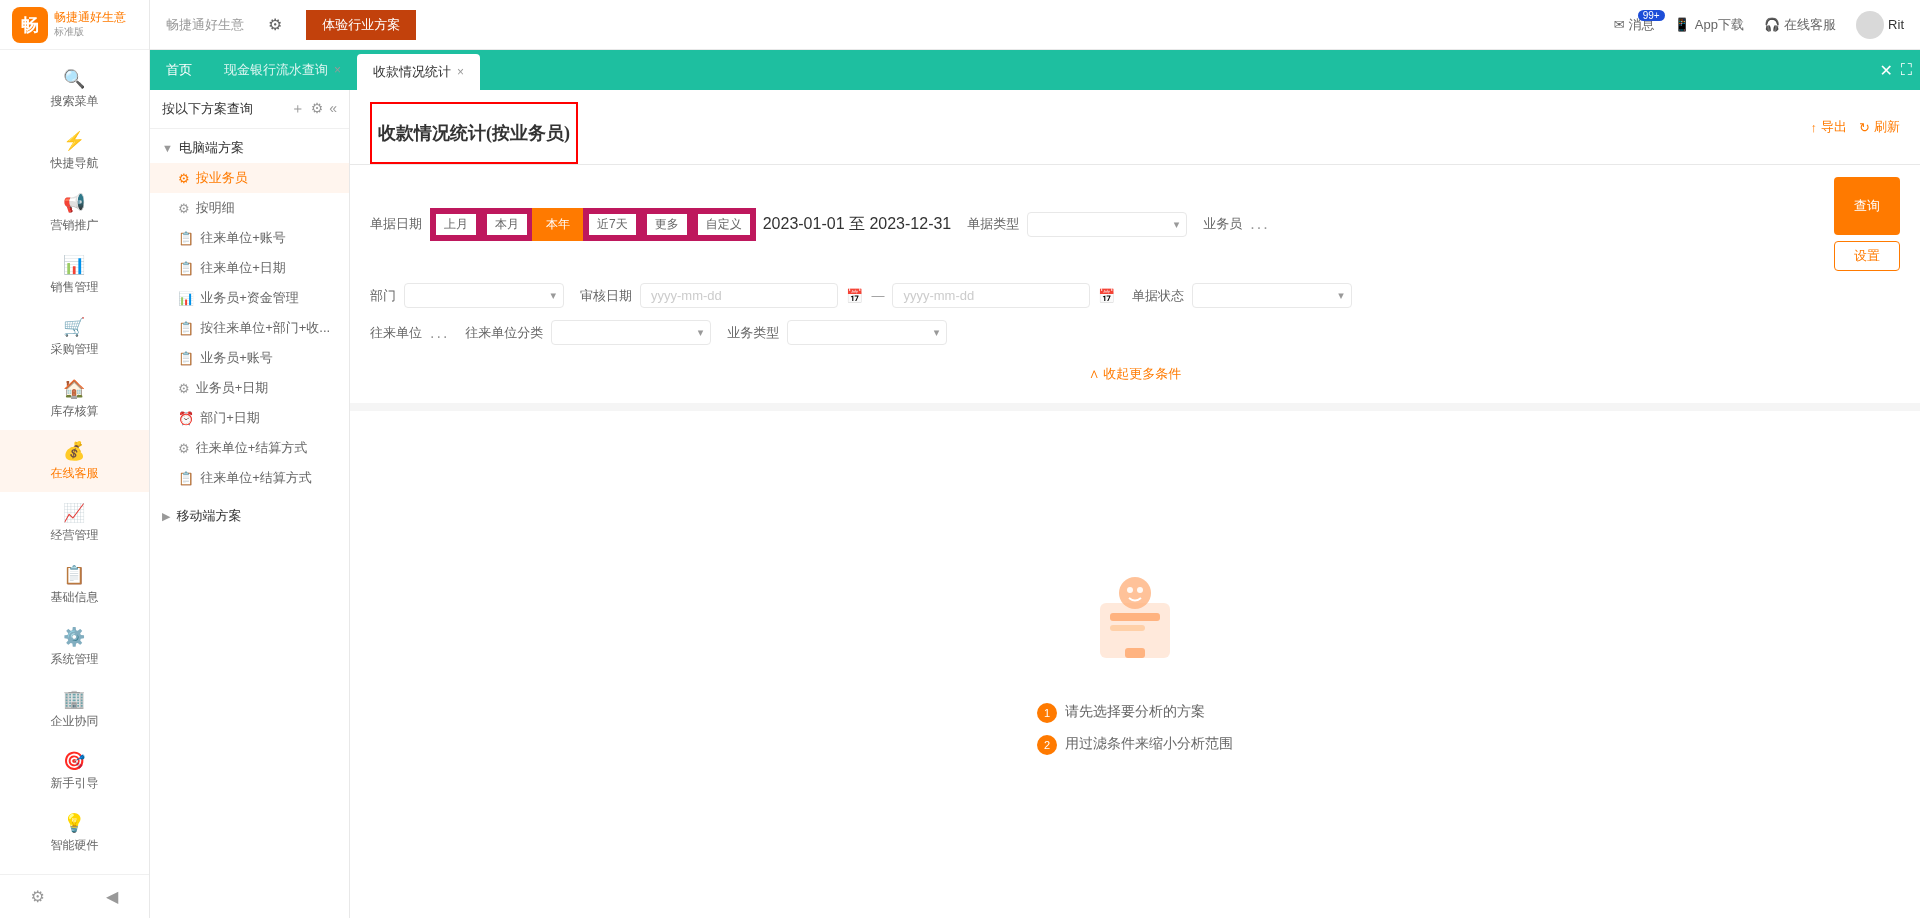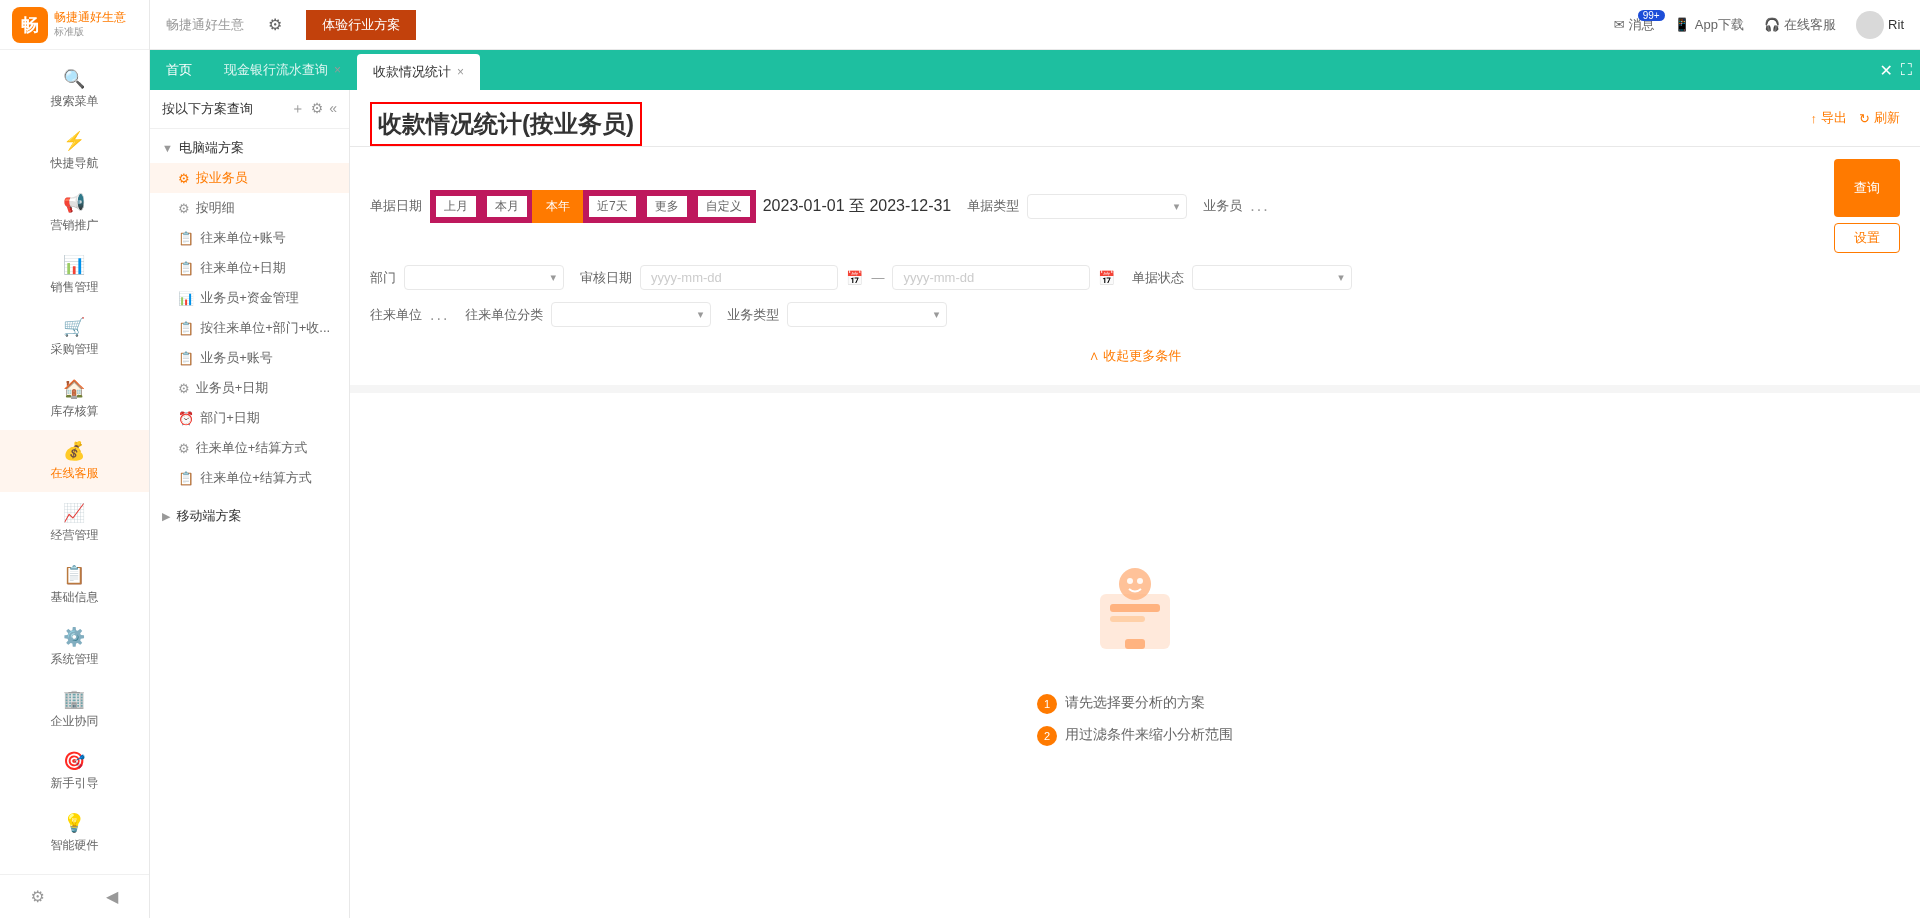--- a/index.html
+++ b/index.html
@@ -62,21 +62,21 @@
     .tree-item.active { color: #ff7a00; background: #fff5ee; }
     .tree-item .item-icon { font-size: 13px; color: #999; }
     .tree-item.active .item-icon { color: #ff7a00; }
     .mobile-group { margin-top: 8px; }
 
     
     .right-panel { flex: 1; display: flex; flex-direction: column; overflow: hidden; background: #f5f5f5; }
 
     
     .page-header { background: #fff; padding: 12px 20px 0; border-bottom: 1px solid #e8e8e8; display: flex; align-items: center; }
-    .page-title { font-size: 24px; font-weight: bold; color: #333; border: 2px solid #f00; padding: 4px 6px; margin-right: auto; }
+    .page-title { font-size: 18px; font-weight: bold; color: #333; border: 2px solid #f00; padding: 17px 6px; margin-right: auto; font-family: Liberation Serif, serif; }
     .page-actions { display: flex; gap: 12px; align-items: center; padding-bottom: 12px; }
     .action-btn { display: flex; align-items: center; gap: 4px; color: #ff7a00; cursor: pointer; font-size: 13px; background: none; border: none; }
 
     
     .filter-area { background: #fff; padding: 12px 20px; margin-bottom: 8px; }
     .filter-row { display: flex; align-items: center; gap: 16px; margin-bottom: 12px; flex-wrap: wrap; }
     .filter-item { display: flex; align-items: center; gap: 8px; }
     .filter-label { color: #666; font-size: 13px; white-space: nowrap; }
     .filter-date-tabs { display: flex; gap: 0; }
     .date-tab { padding: 2px 8px; font-size: 12px; color: #666; cursor: pointer; border: 6px solid #be185d; margin-right: -1px; }

